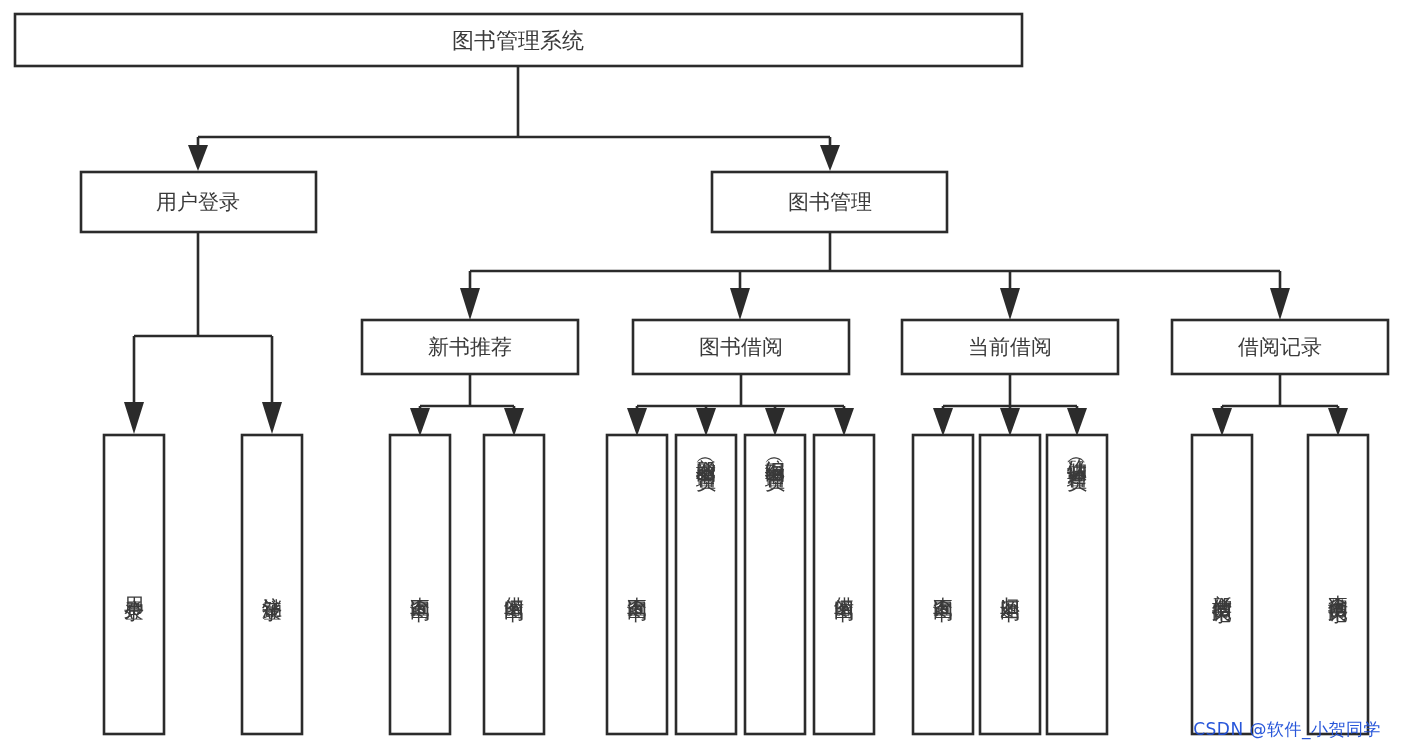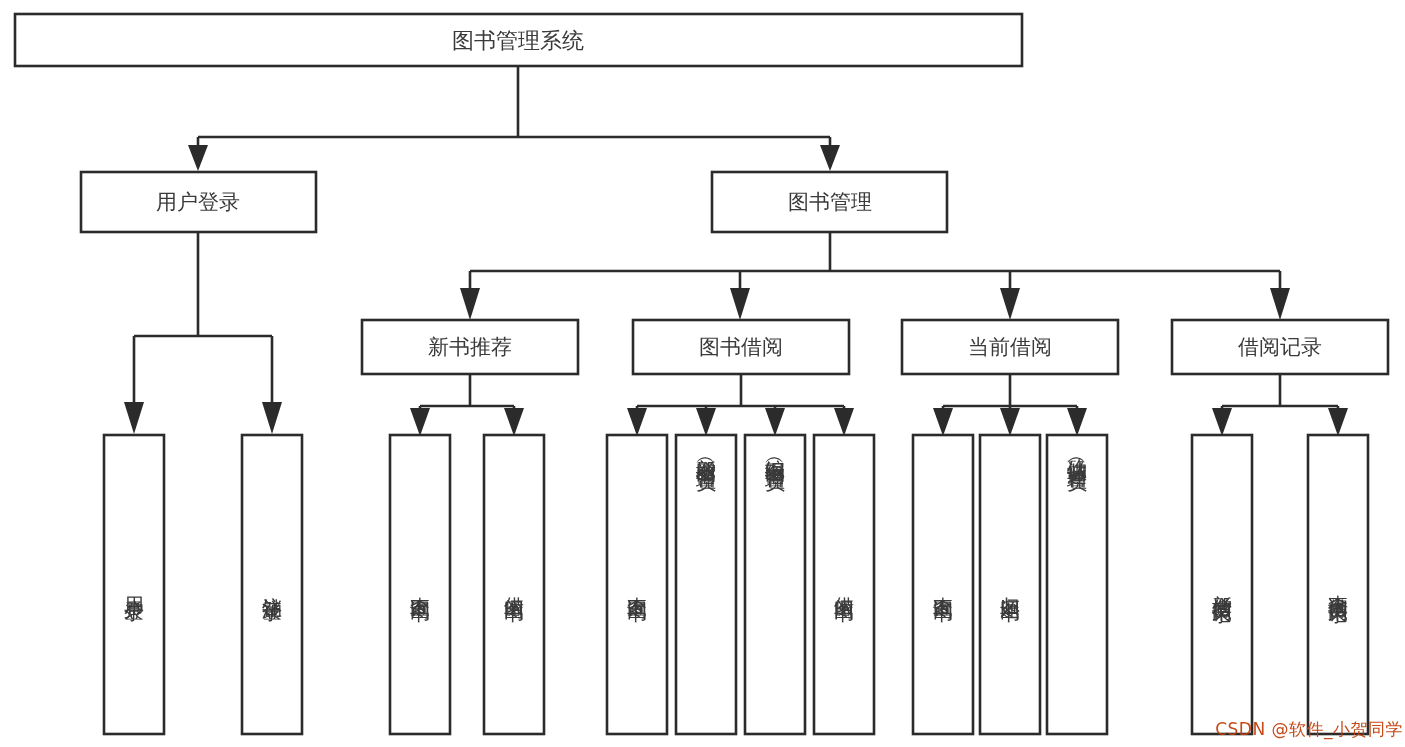--- a/index.html
+++ b/index.html
@@ -68,25 +68,25 @@
     font-family: "DejaVu Sans", "Liberation Sans", sans-serif;
     font-size: 20px;
     line-height: 1.05;
     letter-spacing: 2px;
     color: #3a3a3a;
     white-space: nowrap;
     text-align: center;
   }
   .watermark {
     position: absolute;
-    right: 2px;
+    right: 24px;
     bottom: 6px;
     font-family: "DejaVu Sans", "Liberation Sans", sans-serif;
     font-size: 17px;
-    color: #c2410c;
+    color: #1d4ed8;
     opacity: 0.95;
     letter-spacing: 0.5px;
     white-space: nowrap;
   }
 </style>
 </head>
 <body>
 
 <div id="diagram-root">
 

